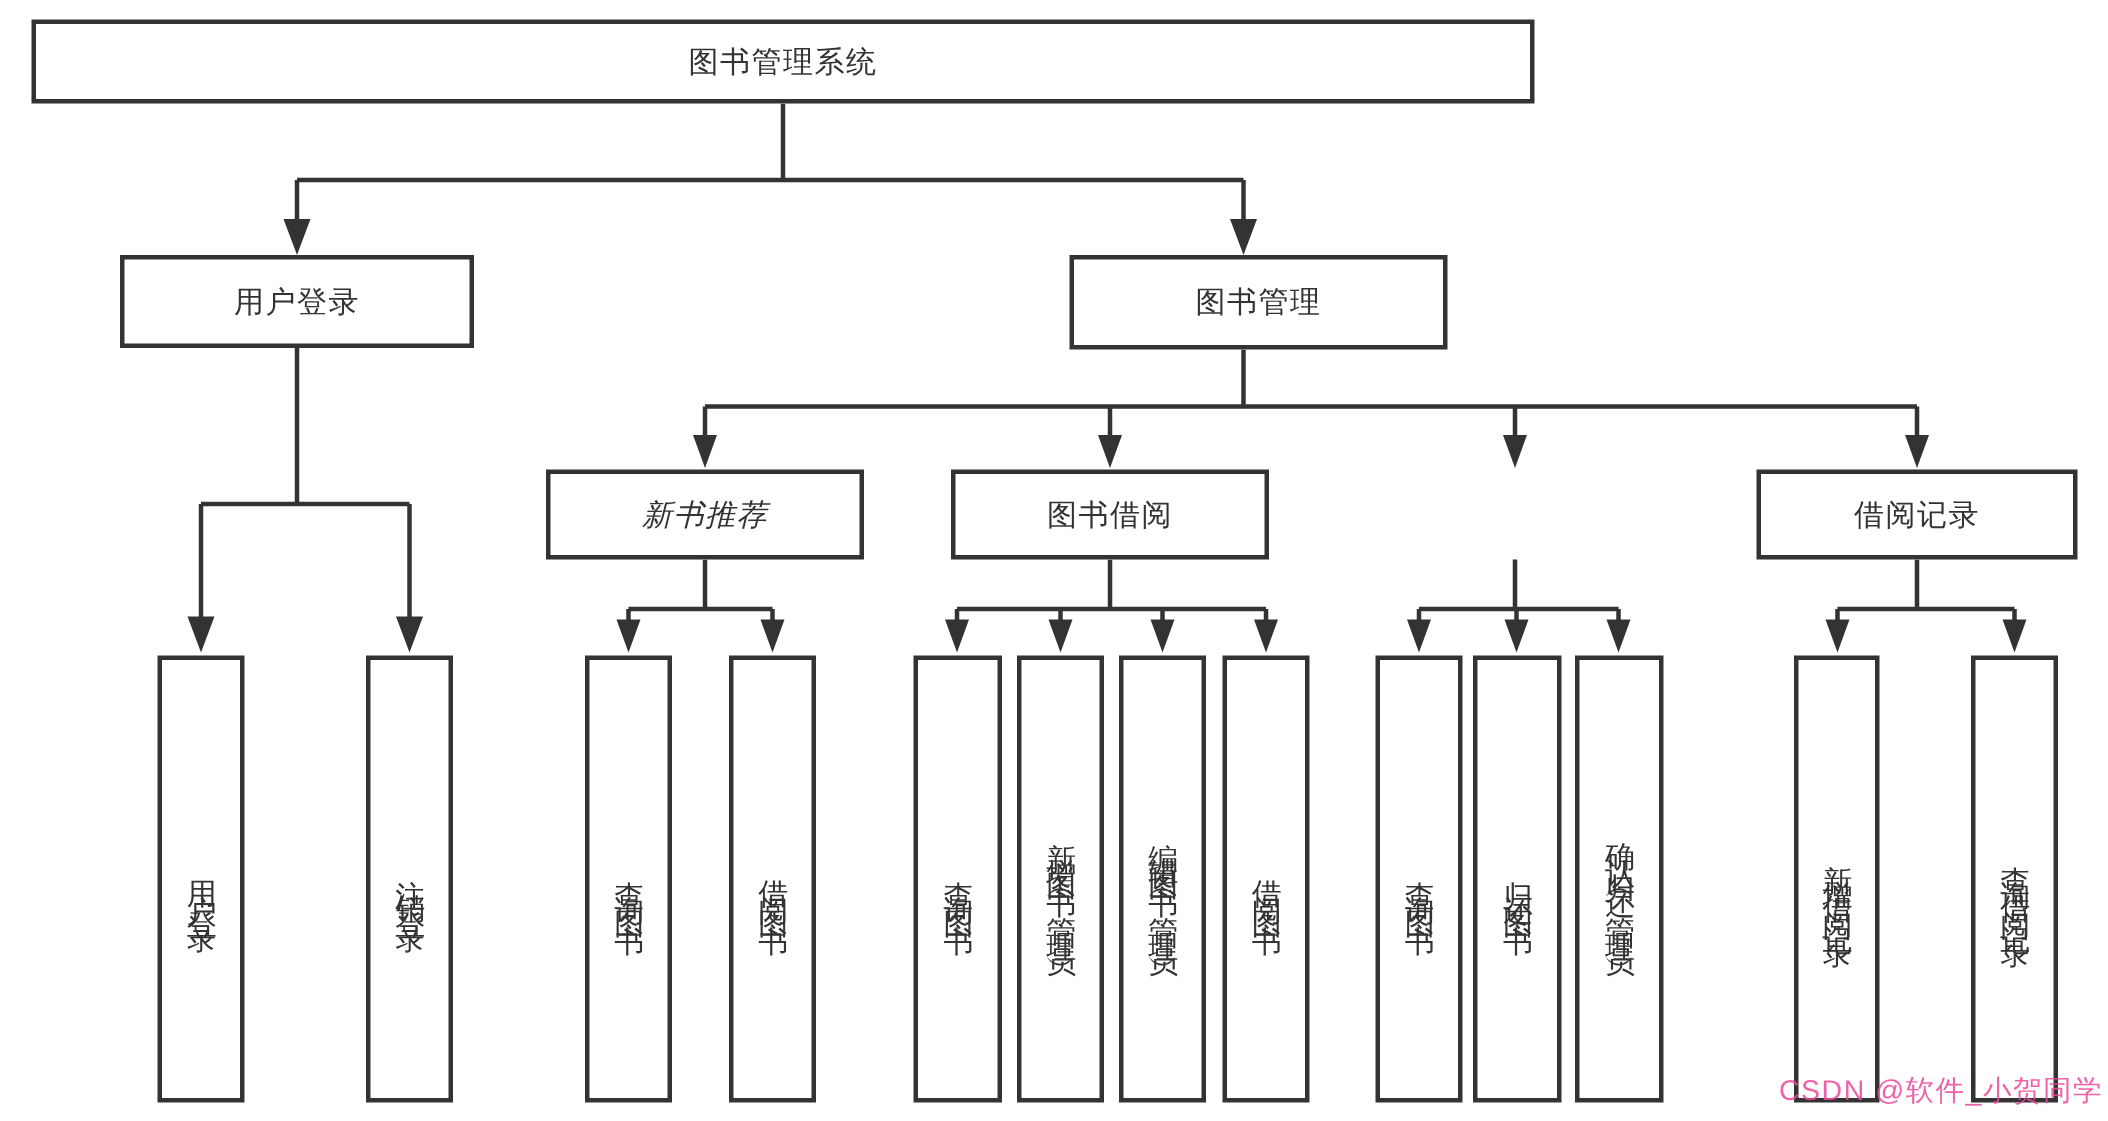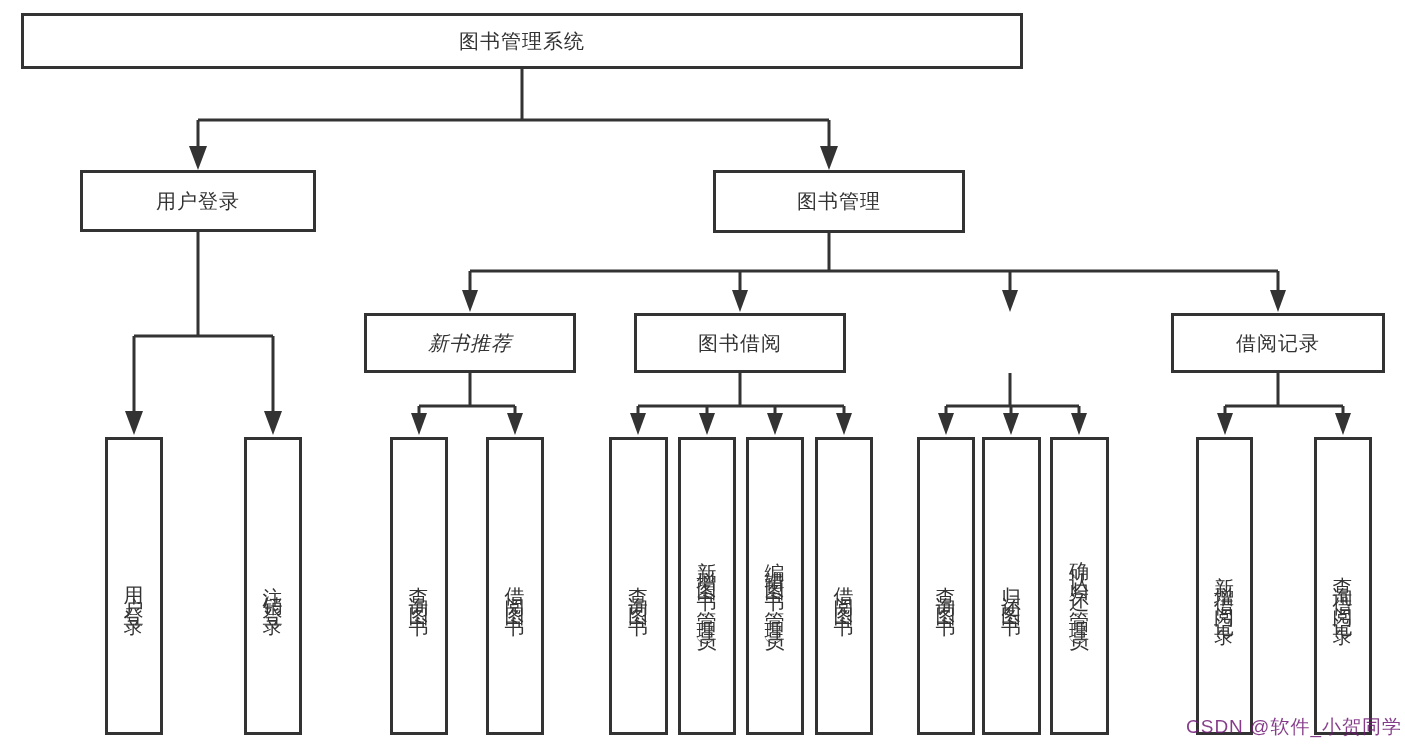--- a/index.html
+++ b/index.html
@@ -36,21 +36,21 @@
     font-size:20px;
     line-height:1;
     letter-spacing:10px;
     color:#333333;
     margin-bottom:-10px;
   }
   .watermark{
     position:absolute;
     left:1186px;top:714px;
     font-size:19px;
-    color:#701a75;
+    color:#ec4899;
     opacity:.85;
     letter-spacing:1px;
     white-space:nowrap;
   }
 </style>
 </head>
 <body>
 
 <div class="canvas">
 

